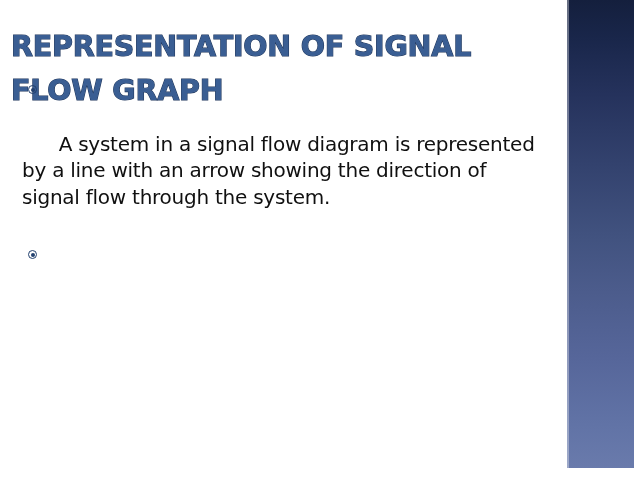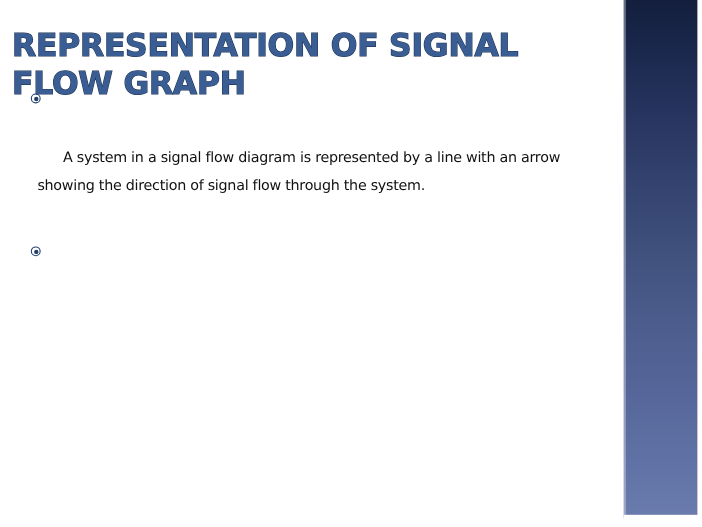--- a/index.html
+++ b/index.html
@@ -67,44 +67,44 @@
 
   
   .title {
     position: absolute;
     left: 11px;
     top: 6px;
     width: 545px;
     font-family: "DejaVu Sans", sans-serif;
     font-weight: bold;
     font-size: 28.5px;
-    line-height: 34px;
+    line-height: 44px;
     letter-spacing: -0.2px;
     color: #3a5e93;
     -webkit-text-stroke: 1.1px #20375c;
     paint-order: stroke fill;
     text-transform: uppercase;
     white-space: pre-wrap;
   }
 
   
   .body {
     position: absolute;
     left: 0px;
     top: 78px;
     width: 560px;
   }
   .bullet-row {
     position: relative;
     display: block;
-    padding-left: 34px;
+    padding-left: 22px;
     padding-right: 12px;
     margin: 0 0 7px 0;
     font-family: "DejaVu Sans", sans-serif;
-    font-size: 13px;
+    font-size: 20px;
     line-height: 26.4px;
     color: #101010;
     letter-spacing: -0.25px;
     white-space: pre-wrap;
   }
   .bullet-glyph {
     position: absolute;
     left: 26px;
     top: 0px;
     width: 16px;

